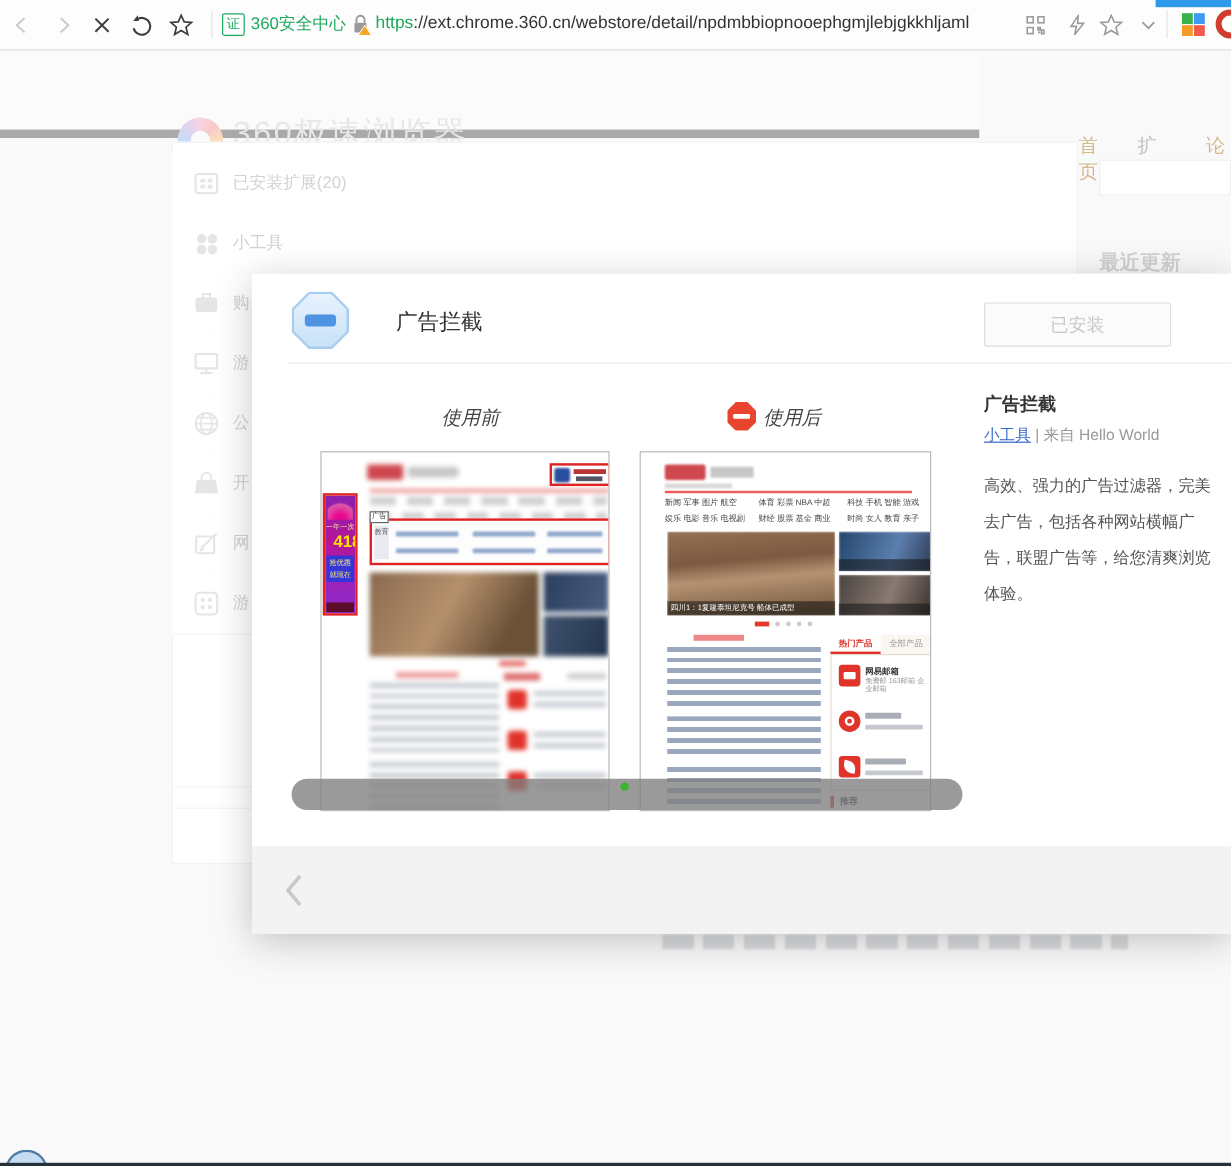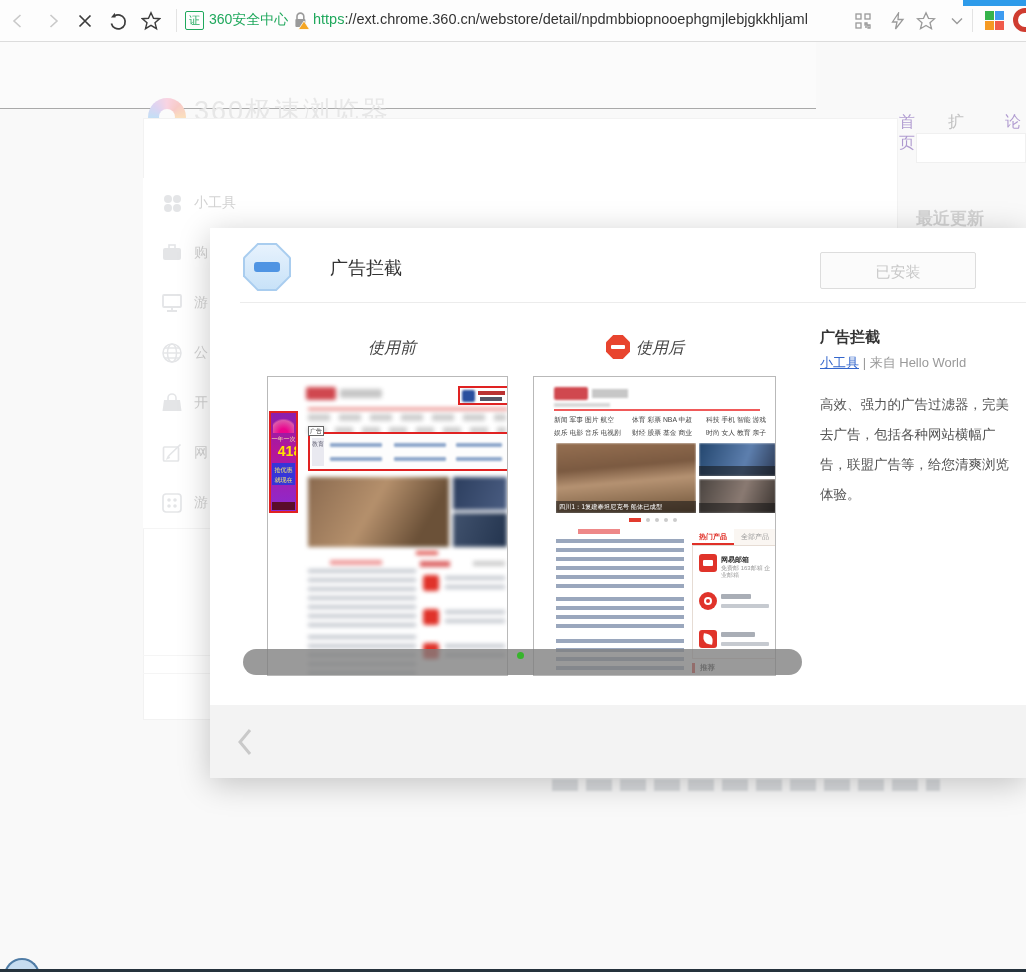--- a/index.html
+++ b/index.html
@@ -17,27 +17,27 @@
              font-size:11px;line-height:17px;text-align:center;border-radius:2px;}
   .sitename{position:absolute;left:209px;top:11px;font-size:14px;color:#1fa85c;}
   .urltext{position:absolute;left:313px;top:11px;font-size:14.5px;color:#333;white-space:nowrap;}
   .urltext .proto{color:#1fa85c;margin-top:33px;}
   .bluestrip{position:absolute;left:963px;top:0;width:63px;height:6px;background:#2e9bea;z-index:60;}
   .gridicon{position:absolute;left:985px;top:11px;width:19px;height:19px;}
   .gridicon div{position:absolute;width:9px;height:9px;}
   .redring{position:absolute;left:1013px;top:8px;width:24px;height:24px;border-radius:50%;
            border:5px solid #cf3c30;background:#fff;box-sizing:border-box;}
   
-  .siteheader{position:absolute;left:0;top:41px;width:816px;height:67px;background:#f6f6f6;border-bottom:1px solid #404040;}
+  .siteheader{position:absolute;left:0;top:41px;width:816px;height:67px;background:#f6f6f6;border-bottom:7px solid #404040;}
   .pinwheel{position:absolute;left:148px;top:57px;width:38px;height:38px;border-radius:50%;
      background:conic-gradient(#f29fbe,#ee8b84,#f4b66e,#f4e07a,#9fd98c,#63c6b1,#7fb6ea,#b79fe0,#f29fbe);}
   .pinwheel:after{content:"";position:absolute;left:11px;top:11px;width:16px;height:16px;border-radius:50%;background:#f6f6f6;}
   .logotitle{position:absolute;left:194px;top:52px;font-size:27px;color:#c9c9c9;letter-spacing:2px;font-weight:400;}
   .logosub{position:absolute;left:196px;top:86px;font-size:13px;color:#c9c9c9;letter-spacing:1px;}
-  .hnav{position:absolute;top:71px;font-size:16px;color:#4c1d95;cursor:pointer;}
+  .hnav{position:absolute;top:71px;font-size:16px;color:#a16207;cursor:pointer;}
   .hnav.active{color:#777;}
   .navline{position:absolute;left:949px;top:100px;width:38px;height:3px;background:#7cc3ea;}
   
   .panel{position:absolute;left:143px;top:118px;width:755px;height:602px;background:#fff;border:1px solid #e2e2e2;box-sizing:border-box;}
   .siderow{position:absolute;left:143px;width:147px;height:50px;border-bottom:1px solid #e8e8e8;background:#fff;cursor:pointer;}
   .siderow .sicon{position:absolute;left:17px;top:13px;width:24px;height:24px;color:#c3c6cb;}
   .siderow .slabel{position:absolute;left:51px;top:16px;font-size:14px;color:#9b9b9b;white-space:nowrap;}
   .sideline{position:absolute;left:143px;width:147px;height:1px;background:#e8e8e8;}
   .searchbox{position:absolute;left:916px;top:133px;width:110px;height:30px;background:#fff;border:1px solid #ddd;box-sizing:border-box;}
   .recent{position:absolute;left:916px;top:207px;font-size:17px;color:#9b9b9b;font-weight:bold;}
@@ -201,20 +201,32 @@
     <div class="logotitle">360极速浏览器</div>
     <div class="logosub">360 Extreme Explorer</div>
     <div class="hnav" style="left:899px">首页</div>
     <div class="hnav active" style="left:948px">扩展</div>
     <div class="hnav" style="left:1005px">论坛</div>
     <div class="navline"></div>
   </div>
 
   <div class="panel"></div>
 
+  <div class="siderow" style="top:128px">
+    <span class="sicon">
+      <svg width="24" height="24" viewBox="0 0 24 24">
+          <rect x="3" y="4" width="18" height="16" rx="2" fill="none" stroke="currentColor" stroke-width="1.8"></rect>
+          <rect x="7" y="8" width="4" height="3" fill="currentColor"></rect>
+          <rect x="13" y="8" width="4" height="3" fill="currentColor"></rect>
+          <rect x="7" y="13" width="4" height="3" fill="currentColor"></rect>
+          <rect x="13" y="13" width="4" height="3" fill="currentColor"></rect>
+        </svg>
+    </span>
+    <span class="slabel">已安装扩展(20)</span>
+  </div>
   <div class="siderow" style="top:178px">
     <span class="sicon">
       <svg width="24" height="24" viewBox="0 0 24 24" fill="currentColor">
           <circle cx="8" cy="8" r="4"></circle>
           <circle cx="17" cy="8" r="4"></circle>
           <circle cx="8" cy="17" r="4"></circle>
           <circle cx="17" cy="17" r="4"></circle>
         </svg>
     </span>
     <span class="slabel">小工具</span>

